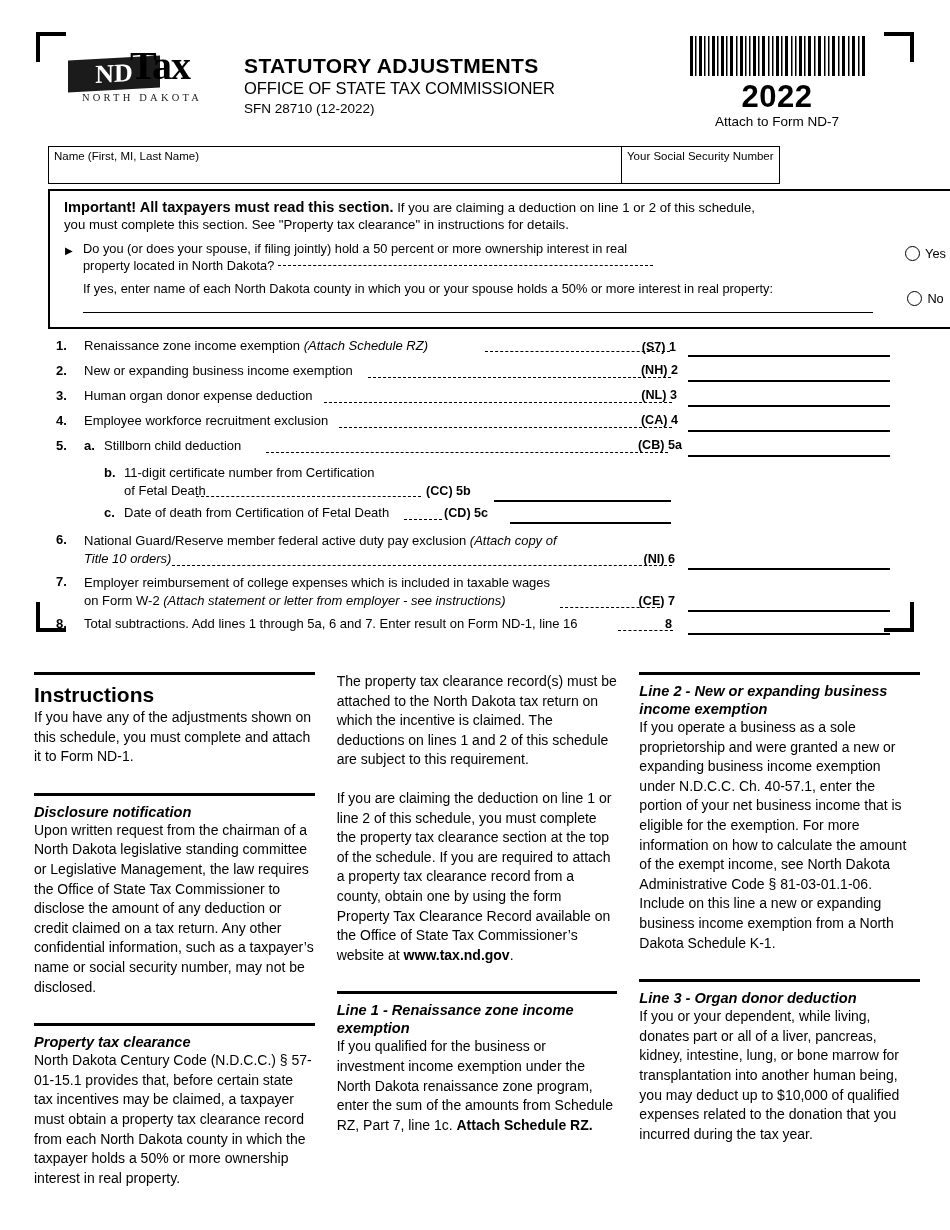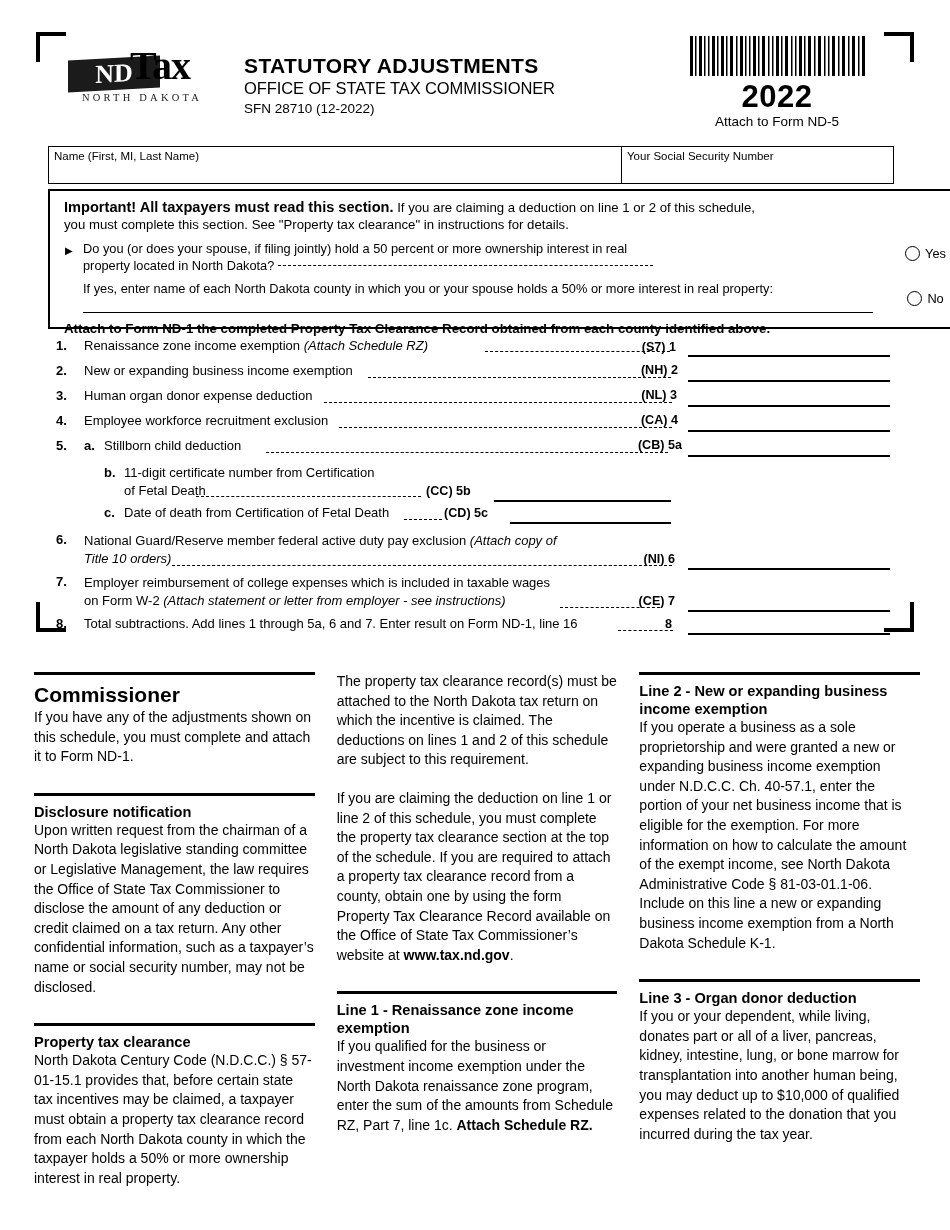--- a/index.html
+++ b/index.html
@@ -79,21 +79,21 @@
 
   .right-block { position: absolute; right: 0px; top: 0px; text-align: center; width: 250px; }
   .barcode { height: 40px; width: 178px; margin: 0 auto 4px auto; display: block; }
   .sched-name { font-size: 19px; font-weight: bold; letter-spacing: 0.2px; }
   .year { font-size: 31px; font-weight: bold; line-height: 34px; letter-spacing: 0.5px; }
   .attach-note { font-size: 13.5px; line-height: 16px; }
 
   
   .idbox {
     position: absolute; top: 146px; left: 48px;
-    width: 846px; height: 38px;
+    width: 732px; height: 38px;
     border: 1.6px solid #000;
     display: flex;
   }
   .idbox .cell { padding: 3px 5px; font-size: 11.5px; }
   .idbox .cell.name { width: 573px; border-right: 1.6px solid #000; }
   .idbox .cell.ssn { flex: 1; }
 
   
   .important {
     position: absolute; top: 189px; left: 48px;
@@ -145,21 +145,21 @@
     border-bottom: 2.1px solid #000;
     height: 0;
   }
 
   
   .instructions { position: absolute; top: 672px; left: 34px; width: 886px; }
   .cols { display: flex; gap: 22px; }
   .col { width: 281px; }
   .rule { border-top: 3px solid #000; margin-bottom: 7px; }
   .h-big { font-size: 21px; font-weight: bold; line-height: 25px; margin-bottom: 1px; }
-  .h-sm { font-size: 14.6px; font-weight: bold; line-height: 18px; }
+  .h-sm { font-size: 14.6px; font-weight: bold; line-height: 18px; font-style: italic; }
   .body-t { font-size: 14px; line-height: 19.6px; }
   .body-t b { font-weight: bold; }
   .sp { height: 19px; }
   .gap-lg { height: 26px; }
 </style>
 </head>
 <body>
 
 <div class="corner tl"></div>
 <div class="corner tr"></div>
@@ -219,21 +219,21 @@
           <rect x="144" y="0" width="3" height="40"></rect>
         <rect x="150" y="0" width="1.5" height="40"></rect>
           <rect x="154" y="0" width="3" height="40"></rect>
         <rect x="160" y="0" width="1.5" height="40"></rect>
           <rect x="164" y="0" width="3" height="40"></rect>
         <rect x="170" y="0" width="1.5" height="40"></rect>
           <rect x="174" y="0" width="3" height="40"></rect>
       </g>
     </svg>
     <div class="year">2022</div>
-    <div class="attach-note">Attach to Form ND-5</div>
+    <div class="attach-note">Attach to Form ND-7</div>
   </div>
 </div>
 
 <div class="idbox">
   <div class="cell name">
     <span>Name  (First, MI, Last Name)</span>
   </div>
   <div class="cell ssn">
     <span>Your Social Security Number</span>
   </div>
@@ -258,21 +258,20 @@
       <span>Yes</span>
     </span>
     <span class="radio">
       <span class="circle"></span>
       <span>No</span>
     </span>
   </div>
 
   <div class="imp-ifyes">If yes, enter name of each North Dakota county in which you or your spouse holds a 50% or more interest in real property:</div>
   <div class="imp-blank"></div>
-  <div class="imp-attach">Attach to Form ND-1 the completed Property Tax Clearance Record obtained from each county identified above.</div>
 </div>
 
 <div class="lines">
 
   <div class="ln" style="height:25px">
     <span class="num">1.</span>
     <span class="txt" style="left:36px"><span>Renaissance zone income exemption </span><i>(Attach Schedule RZ)</i></span>
     <span class="dash" style="left:437px; width:185px; top:13px"></span>
     <span class="code" style="right:218px; top:2px">(S7) 1</span>
     <span class="ansline" style="right:4px; width:202px; top:17px"></span>
@@ -353,21 +352,21 @@
     <span class="code" style="right:222px; top:1px">8</span>
     <span class="ansline" style="right:4px; width:202px; top:17px"></span>
   </div>
 </div>
 
 <div class="instructions">
   <div class="cols">
 
     <div class="col">
       <div class="rule"></div>
-      <div class="h-big">Commissioner</div>
+      <div class="h-big">Instructions</div>
       <div class="body-t">If you have any of the adjustments shown on this schedule, you must complete and attach it to Form ND-1.</div>
 
       <div class="gap-lg"></div>
       <div class="rule"></div>
       <div class="h-sm">Disclosure notification</div>
       <div class="body-t">Upon written request from the chairman of a North Dakota legislative standing committee or Legislative Management, the law requires the Office of State Tax Commissioner to disclose the amount of any deduction or credit claimed on a tax return. Any other confidential information, such as a taxpayer’s name or social security number, may not be disclosed.</div>
 
       <div class="gap-lg"></div>
       <div class="rule"></div>
       <div class="h-sm">Property tax clearance</div>

